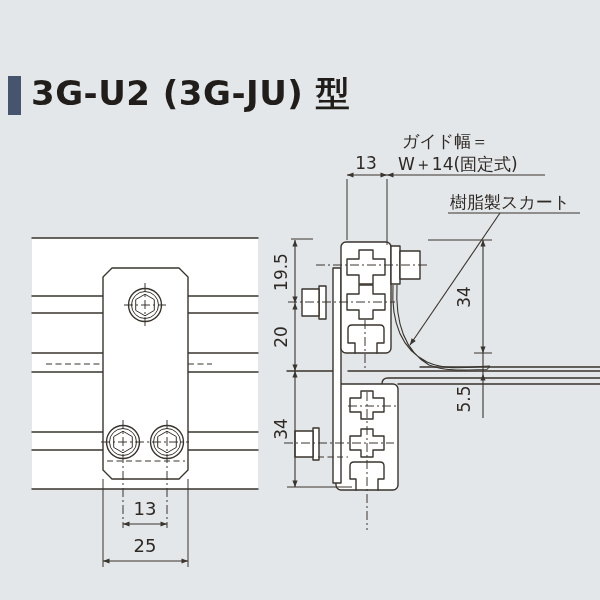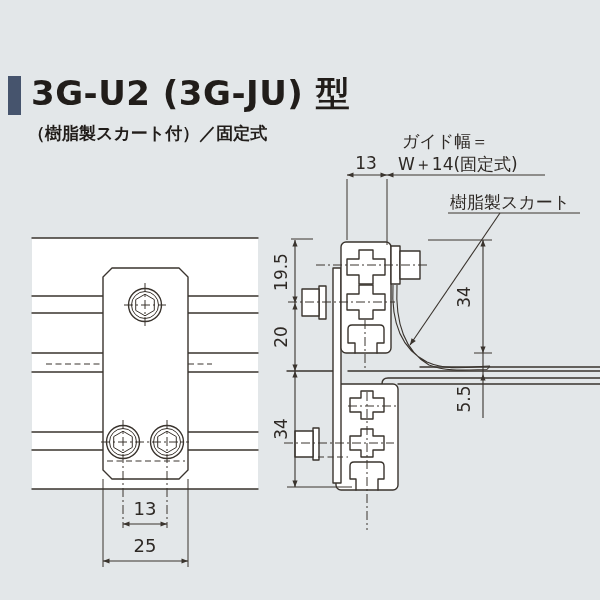--- a/index.html
+++ b/index.html
@@ -28,21 +28,20 @@
   text.tm{text-anchor:middle;}
   text.big{font-size:18px;}
 </style>
 </head>
 <body>
 
 <div class="page">
 
   <div class="accent-bar"></div>
   <h1 class="title">3G-U2 (3G-JU) 型</h1>
-  <p class="subtitle">（樹脂製スカート付）／固定式</p>
 
   <svg class="drawing" width="600" height="600" viewBox="0 0 600 600">
     <defs>
       <marker id="ar" viewBox="0 0 10 10" refX="10" refY="5" markerWidth="12" markerHeight="6.5" markerUnits="userSpaceOnUse" orient="auto-start-reverse">
         <path d="M0,1 L10,5 L0,9 Z" fill="#3a342e"></path>
       </marker>
       <g id="boltFront">
         <circle r="16.5" class="fw"></circle>
         <circle r="13.5" class="thin"></circle>
         <polygon points="9.3,5.4 0,10.8 -9.3,5.4 -9.3,-5.4 0,-10.8 9.3,-5.4" class="thin"></polygon>

